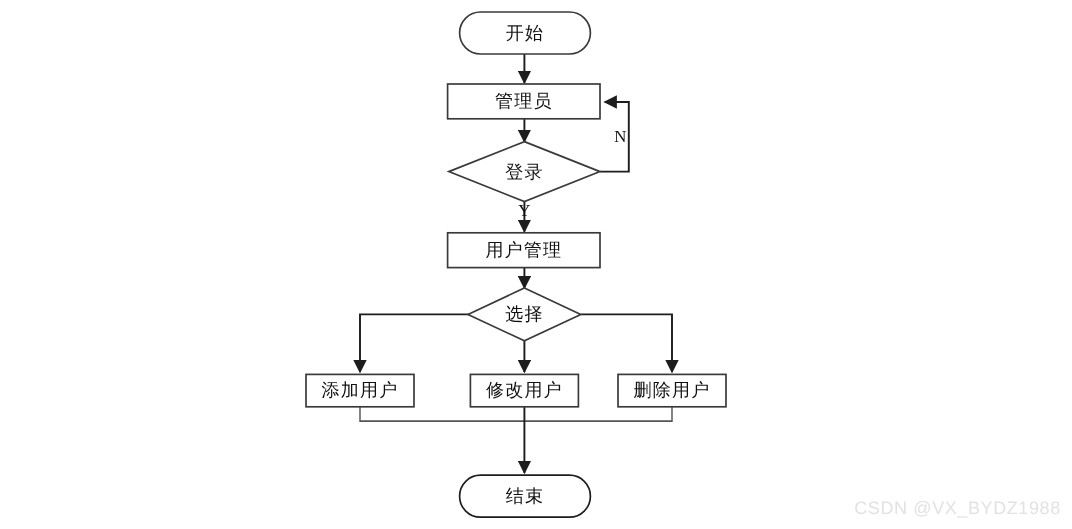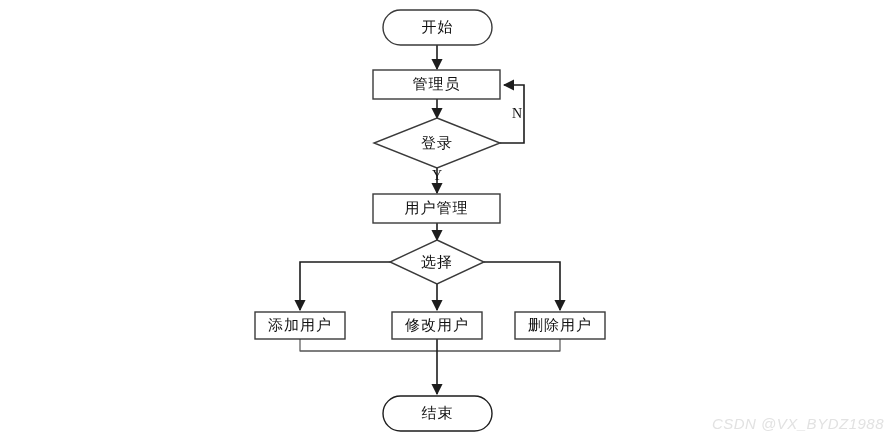--- a/index.html
+++ b/index.html
@@ -59,21 +59,20 @@
   .watermark {
     position: absolute;
     right: 9px;
     bottom: 9px;
     font-family: "Liberation Sans", "DejaVu Sans", sans-serif;
     font-size: 15px;
     color: #e2e2e2;
     letter-spacing: 0.5px;
     white-space: nowrap;
     user-select: none;
-    font-style: italic;
   }
 </style>
 </head>
 <body>
 
 <svg id="flow-canvas" viewBox="0 0 893 441" xmlns="http://www.w3.org/2000/svg">
   <defs>
     <marker id="arrow" viewBox="0 0 10 10" refX="9" refY="5" markerWidth="7" markerHeight="7" orient="auto-start-reverse">
       <path d="M 0 0 L 10 5 L 0 10 z" fill="#1d1d1d"></path>
     </marker>

